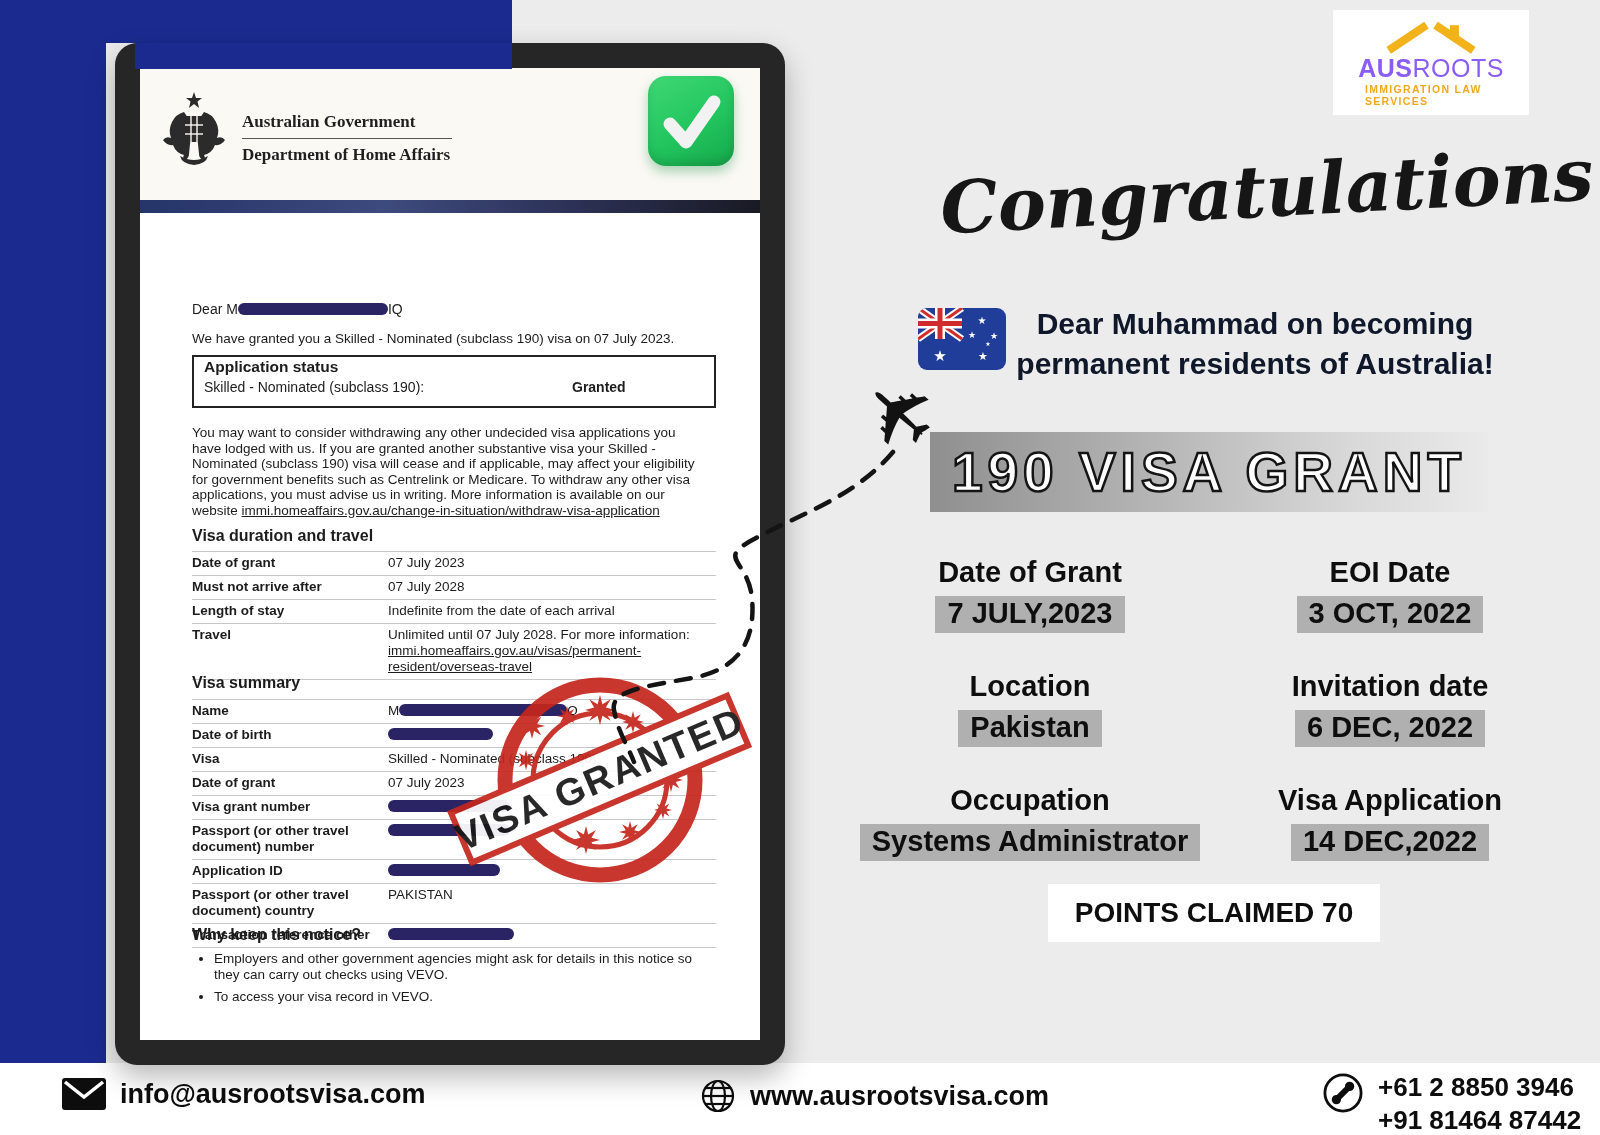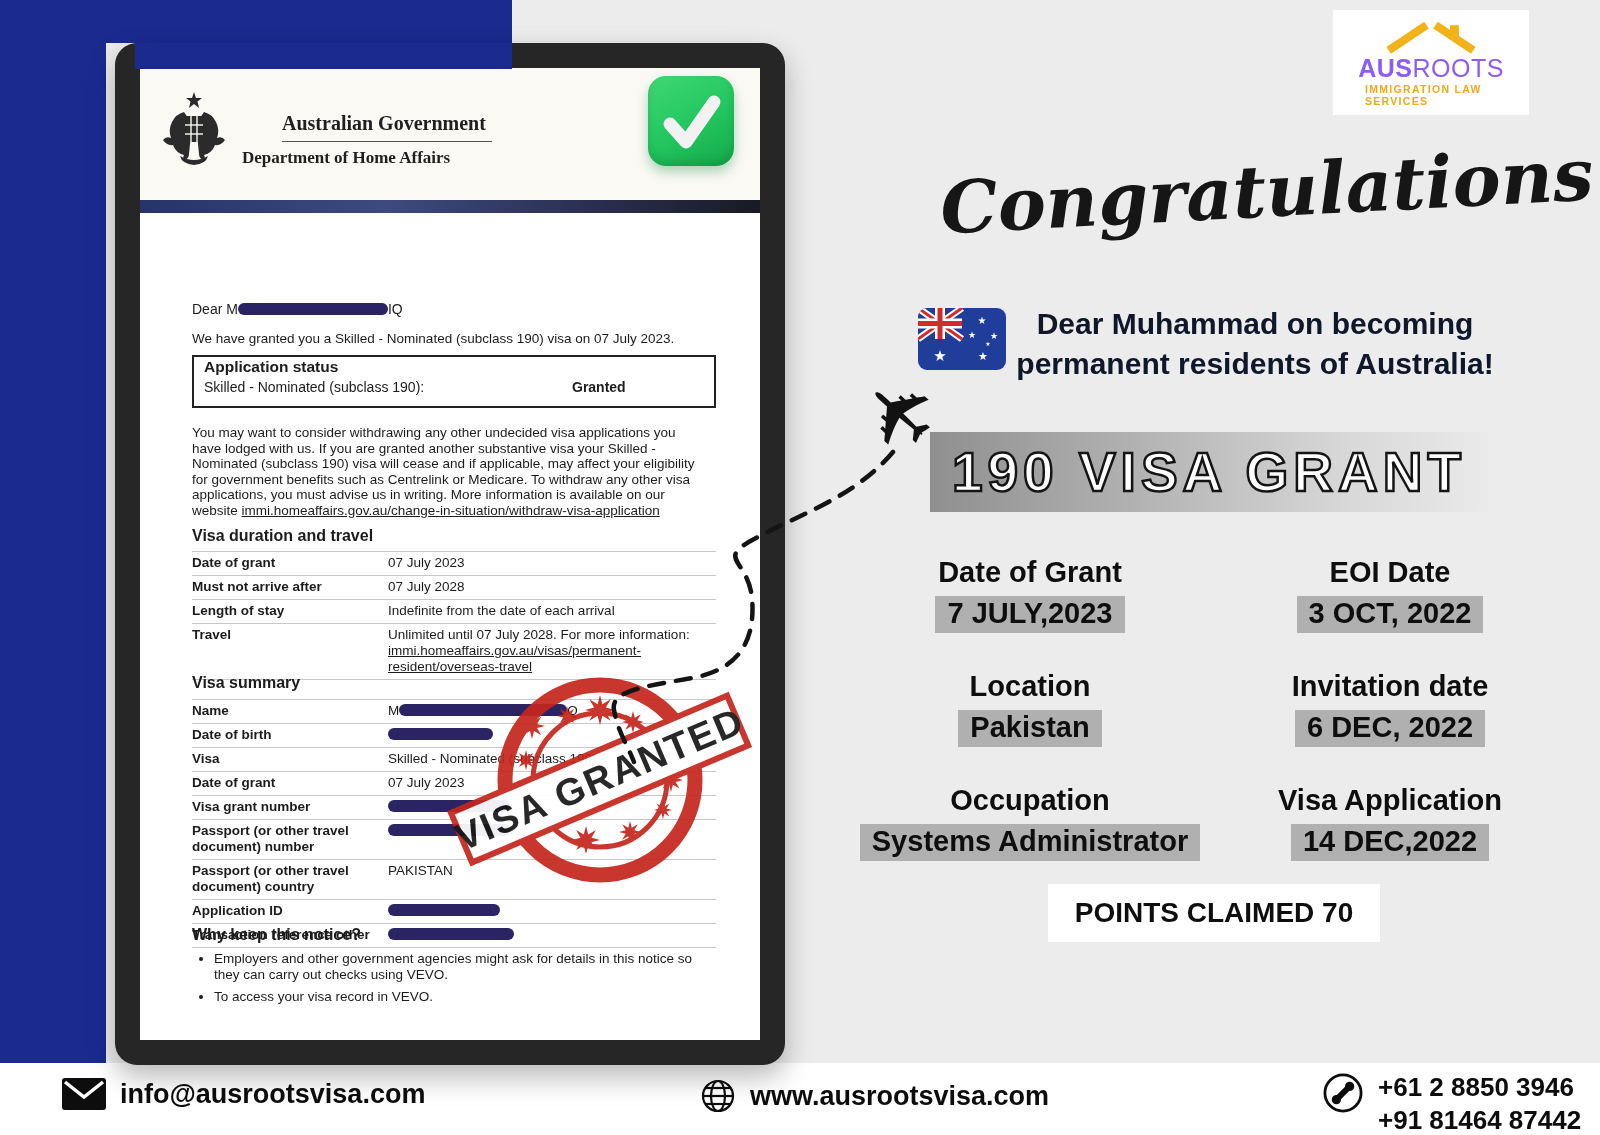--- a/index.html
+++ b/index.html
@@ -14,21 +14,21 @@
 
   
   .tablet { position:absolute; left:115px; top:43px; width:670px; height:1022px; background:#262626;
             border-radius:22px; z-index:10; box-shadow:0 12px 28px rgba(0,0,0,.28); }
   .screen { position:absolute; left:25px; top:25px; width:620px; height:972px; background:#ffffff; overflow:hidden; }
 
   
   .doc-header { position:absolute; left:0; top:0; width:620px; height:132px; background:#fbf9f4; }
   .coa { position:absolute; left:14px; top:22px; }
   .gov-block { position:absolute; left:102px; top:44px; width:230px; font-family:"Liberation Serif", serif; color:#1f1f1f; }
-  .gov-name { font-size:20px; font-weight:bold; padding-bottom:6px; border-bottom:1.5px solid #555; width:210px;margin-left:40px; }
+  .gov-name { font-size:17px; font-weight:bold; padding-bottom:6px; border-bottom:1.5px solid #555; width:210px; }
   .dept-name { font-size:17px; font-weight:bold; padding-top:6px; }
   .check-badge { position:absolute; left:508px; top:8px; width:86px; height:90px; border-radius:18px;
                  background:linear-gradient(150deg,#3fd875 0%,#22c55e 55%,#15a94b 100%);
                  box-shadow:0 6px 12px rgba(20,140,70,.35), inset 0 -5px 8px rgba(0,0,0,.12); }
   .doc-divider { position:absolute; left:0; top:132px; width:620px; height:13px;
                  background:linear-gradient(90deg,#253469 0%,#3d4a7d 40%,#2c3156 70%,#191a23 100%); }
   .doc-body { position:absolute; left:52px; top:145px; width:524px; color:#1c1c1c; font-size:13.5px; line-height:16px; }
 
   .dear-line { position:absolute; top:88px; left:0; font-size:14px; }
   .redact { display:inline-block; background:#2a2464; border-radius:7px; height:12px; vertical-align:-1px; }
@@ -209,26 +209,26 @@
           </div>
           <div class="trow">
             <div class="tlabel">Visa grant number</div>
             <div class="tval"><span class="redact" style="width:122px;"></span></div>
           </div>
           <div class="trow">
             <div class="tlabel">Passport (or other travel document) number</div>
             <div class="tval"><span class="redact" style="width:122px;"></span></div>
           </div>
           <div class="trow">
+            <div class="tlabel">Application ID</div>
+            <div class="tval"><span class="redact" style="width:112px;"></span></div>
+          </div>
+          <div class="trow">
             <div class="tlabel">Passport (or other travel document) country</div>
             <div class="tval">PAKISTAN</div>
-          </div>
-          <div class="trow">
-            <div class="tlabel">Application ID</div>
-            <div class="tval"><span class="redact" style="width:112px;"></span></div>
           </div>
           <div class="trow">
             <div class="tlabel">Transaction reference other</div>
             <div class="tval"><span class="redact" style="width:126px;"></span></div>
           </div>
         </div>
 
         <div class="sec-title notice-title">Why keep this notice?</div>
         <ul class="notice-list">
           <li>Employers and other government agencies might ask for details in this notice so they can carry out checks using VEVO.</li>

